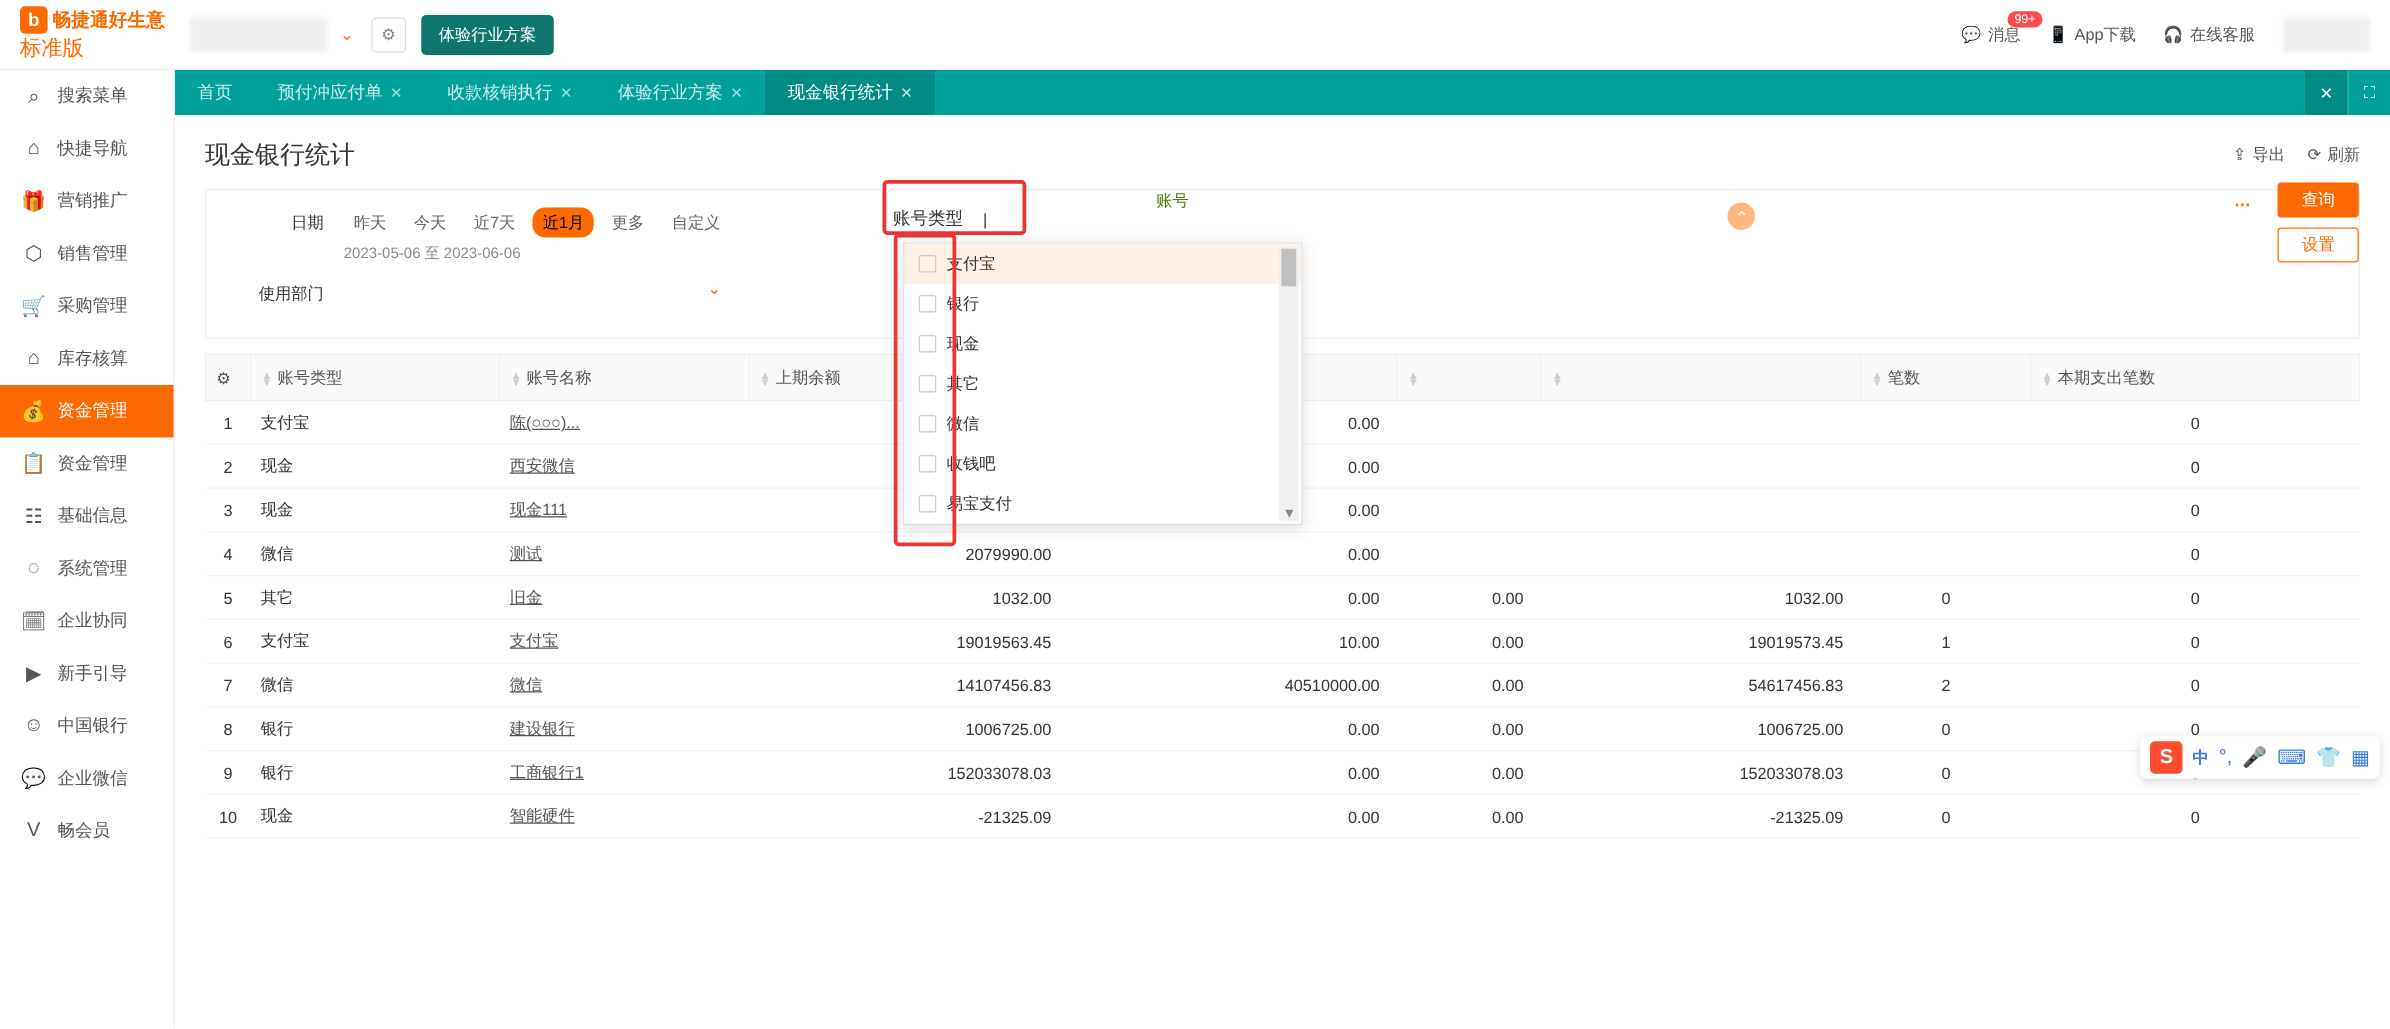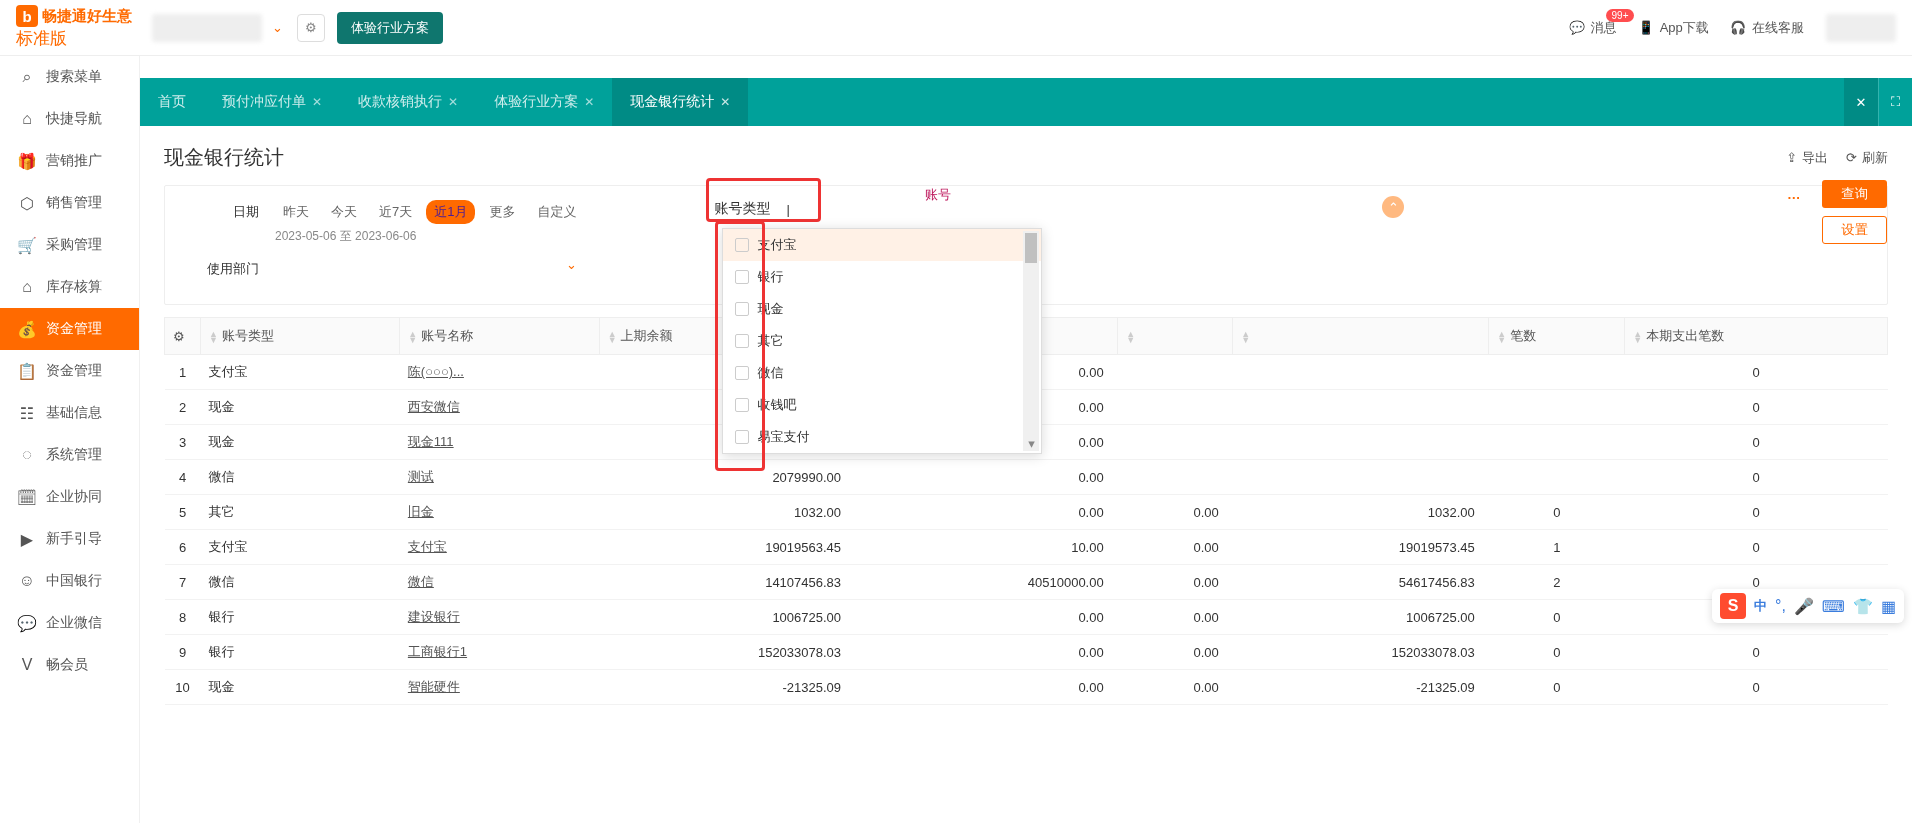--- a/index.html
+++ b/index.html
@@ -27,53 +27,53 @@
 
 .sidebar { width: 140px; background: #fff; border-right: 1px solid #f0f0f0; overflow-y: auto; }
 .nav-item { display: flex; align-items: center; gap: 10px; padding: 12px 18px; color: #555; cursor: pointer; font-size: 14px; }
 .nav-item.active { background: #ff6a00; color: #fff; }
 .nav-icon { width: 18px; height: 18px; display: inline-flex; align-items: center; justify-content: center; font-size: 16px; }
 
 
 .main { flex: 1; display: flex; flex-direction: column; overflow: hidden; }
 
 
-.tabs { background: #00a19a; display: flex; align-items: center; height: 48px; color: #cfeeed; position: relative; margin-top: 22px; }
+.tabs { background: #00a19a; display: flex; align-items: center; height: 36px; color: #cfeeed; position: relative; }
 .tab { padding: 0 18px; height: 100%; display: flex; align-items: center; gap: 6px; cursor: pointer; font-size: 14px; }
 .tab.active { background: #008b85; color: #fff; }
 .tab-close { font-size: 12px; opacity: 0.8; }
 .tabs-right { position: absolute; right: 0; display: flex; align-items: center; height: 100%; }
 .tabs-close-all { background: #008b85; width: 34px; height: 100%; display: flex; align-items: center; justify-content: center; color: #fff; cursor: pointer; }
 .tabs-expand { background: #00a19a; width: 34px; height: 100%; display: flex; align-items: center; justify-content: center; color: #fff; cursor: pointer; border-left: 1px solid rgba(255,255,255,0.2); }
 
 
 .content { flex: 1; padding: 18px 24px; overflow: auto; background: #fff; }
 .page-header { display: flex; align-items: center; justify-content: space-between; margin-bottom: 14px; }
 .page-title { font-size: 20px; font-weight: 500; }
 .header-actions { display: flex; gap: 18px; color: #555; font-size: 13px; }
 .header-action { display: flex; align-items: center; gap: 5px; cursor: pointer; }
 
 
 .filter-panel { border: 1px solid #eee; border-radius: 2px; padding: 14px 20px 14px 20px; margin-bottom: 12px; }
 .filter-row { display: flex; align-items: flex-start; margin-bottom: 12px; }
 .filter-label { width: 90px; text-align: right; padding-right: 16px; padding-top: 3px; color: #333; }
 .date-chips { display: flex; align-items: center; gap: 6px; flex-wrap: wrap; }
 .date-chip { padding: 3px 8px; border-radius: 10px; cursor: pointer; color: #666; font-size: 13px; }
-.date-chip.active { background: #ff6a00; color: #4c1d95; }
+.date-chip.active { background: #ff6a00; color: #000000; }
 .date-range { font-size: 12px; color: #888; margin-top: 4px; }
 .dept-select { display: flex; align-items: center; }
 .dept-value { width: 310px; display: flex; justify-content: flex-end; padding-right: 8px; color: #ff6a00; cursor: pointer; border-bottom: 1px solid transparent; }
 
 .type-area { position: relative; margin-left: 130px; width: 400px; }
 .type-highlight { position: absolute; left: -8px; top: -22px; width: 115px; height: 44px; border: 3px solid #e33; border-radius: 4px; pointer-events: none; }
 .type-row { display: flex; align-items: center; gap: 10px; position: relative; }
 .type-label-txt { font-size: 14px; color: #333; }
 .type-caret { margin-left: 6px; color: #333; }
 .collapse-btn { position: absolute; right: -290px; top: -4px; width: 22px; height: 22px; background: #ffb980; border-radius: 50%; display: flex; align-items: center; justify-content: center; color: #fff; cursor: pointer; font-size: 13px; }
-.acct-label { position: absolute; left: 760px; top: 0px; color: #be185d; }
+.acct-label { position: absolute; left: 760px; top: 0px; color: #4d7c0f; }
 
 
 .dropdown { position: absolute; left: 8px; top: 28px; width: 320px; background: #fff; box-shadow: 0 2px 12px rgba(0,0,0,0.15); border: 1px solid #ddd; z-index: 50; }
 .dd-highlight { position: absolute; left: -8px; top: -8px; width: 50px; height: 250px; border: 3px solid #e33; border-radius: 4px; pointer-events: none; }
 .dd-item { display: flex; align-items: center; gap: 8px; padding: 7px 12px; cursor: pointer; font-size: 13px; }
 .dd-item:first-child { background: #fff1e6; }
 .dd-check { width: 14px; height: 14px; border: 1px solid #ccc; border-radius: 2px; }
 .dd-scroll { position: absolute; right: 2px; top: 2px; bottom: 2px; width: 16px; background: #f0f0f0; }
 .dd-scroll-thumb { position: absolute; top: 2px; left: 2px; right: 2px; height: 30px; background: #c0c0c0; }
 .dd-scroll-down { position: absolute; bottom: 0; left: 0; right: 0; height: 16px; display: flex; align-items: center; justify-content: center; color: #888; }

